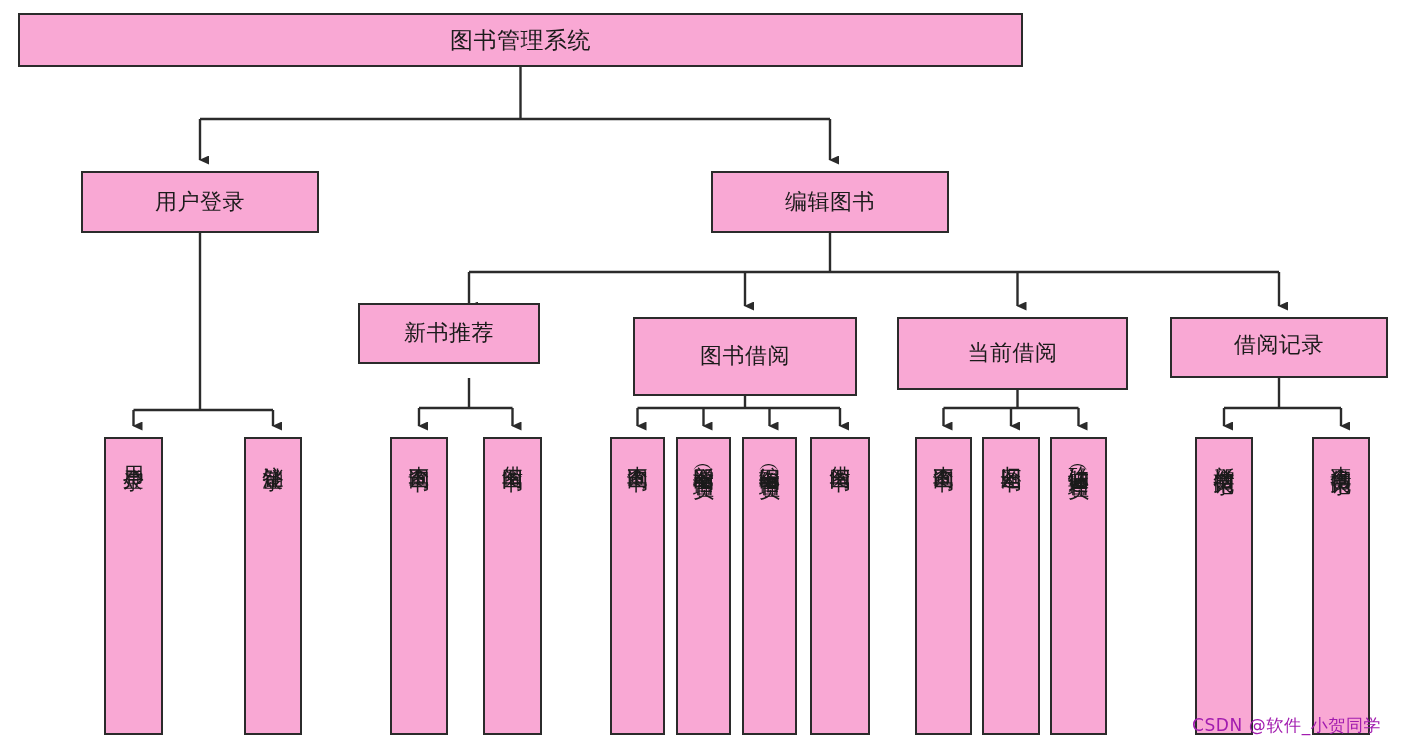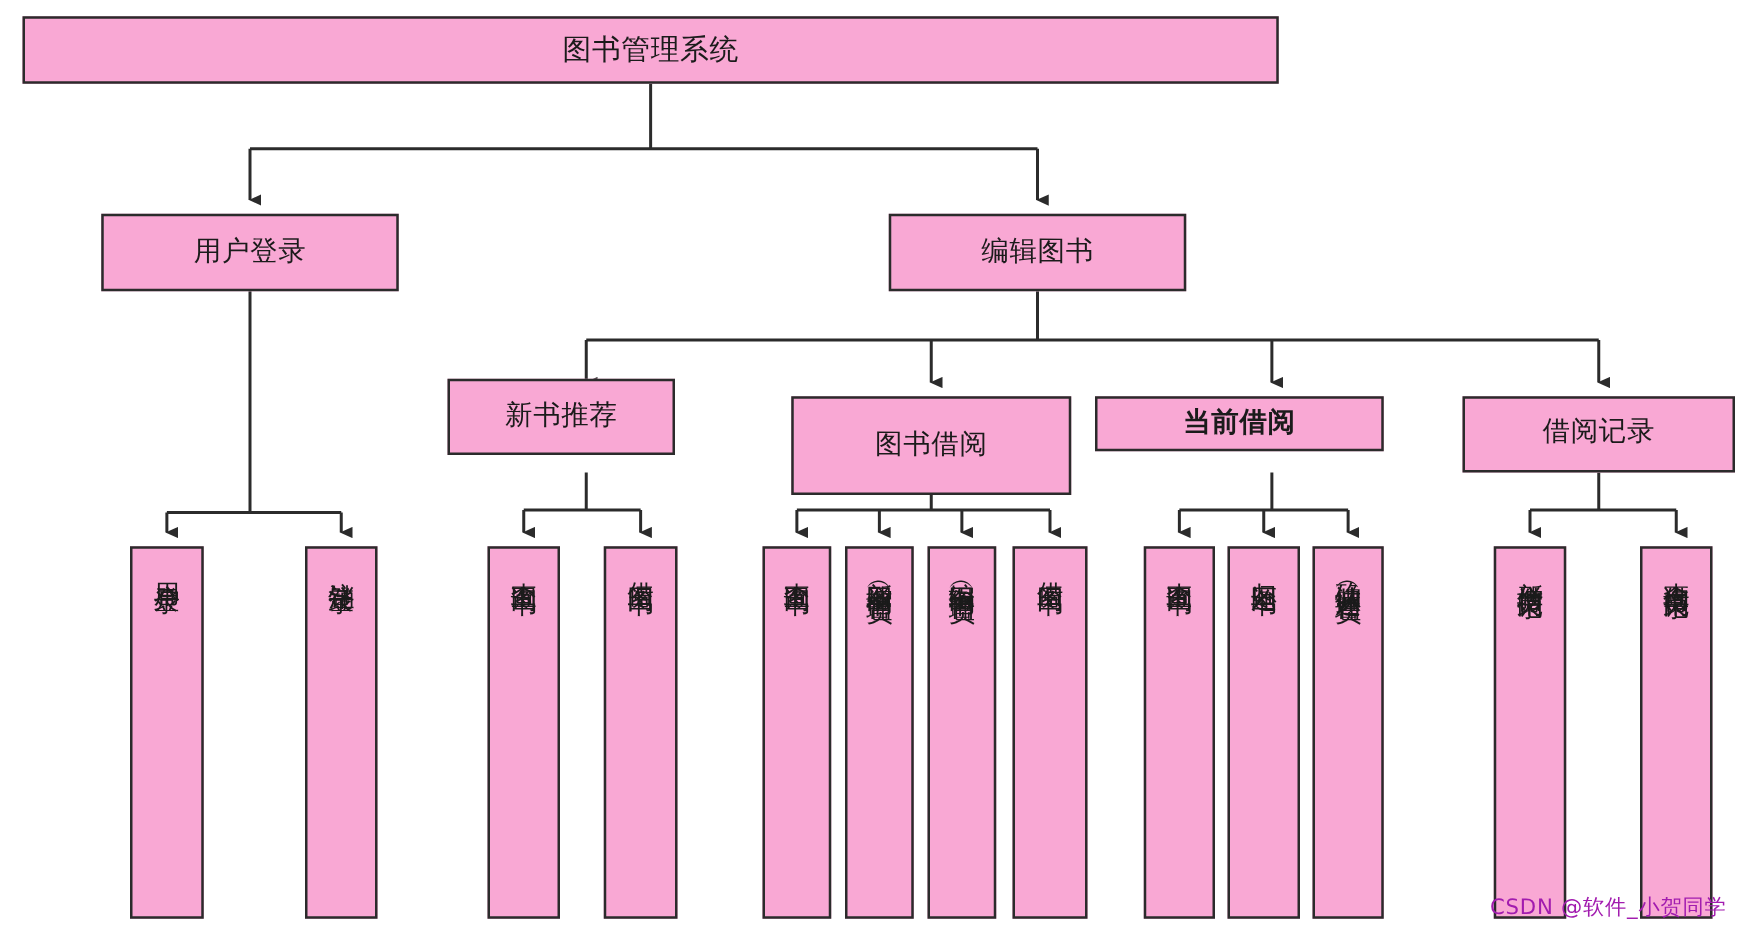--- a/index.html
+++ b/index.html
@@ -131,21 +131,21 @@
   <div class="node horizontal" style="left: 711px; top: 171px; width: 238px; height: 62px;">
     <span class="node-label">编辑图书</span>
   </div>
 
   <div class="node horizontal" style="left: 358px; top: 303px; width: 182px; height: 61px;">
     <span class="node-label">新书推荐</span>
   </div>
   <div class="node horizontal" style="left: 633px; top: 317px; width: 224px; height: 79px;">
     <span class="node-label">图书借阅</span>
   </div>
-  <div class="node horizontal" style="left: 876px; top: 317px; width: 231px; height: 44px; font-weight: bold;">
+  <div class="node horizontal" style="left: 897px; top: 317px; width: 231px; height: 73px;">
     <span class="node-label">当前借阅</span>
   </div>
   <div class="node horizontal" style="left: 1170px; top: 317px; width: 218px; height: 61px; font-family: Liberation Mono, monospace;">
     <span class="node-label">借阅记录</span>
   </div>
 
   <div class="node vertical" style="left: 104px; top: 437px; width: 59px; height: 298px;">
     <span class="node-label">用户登录</span>
   </div>
   <div class="node vertical" style="left: 244px; top: 437px; width: 58px; height: 298px;">

